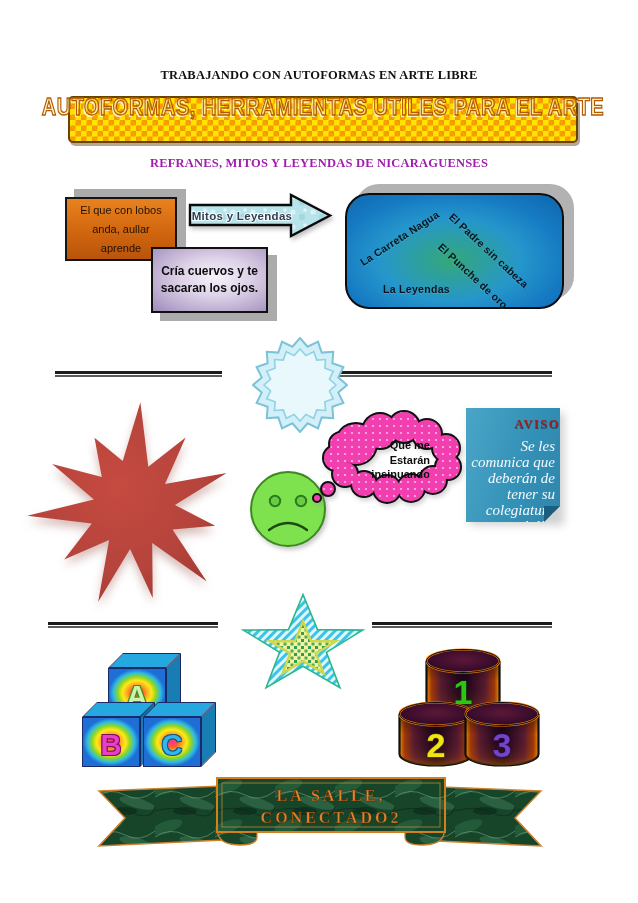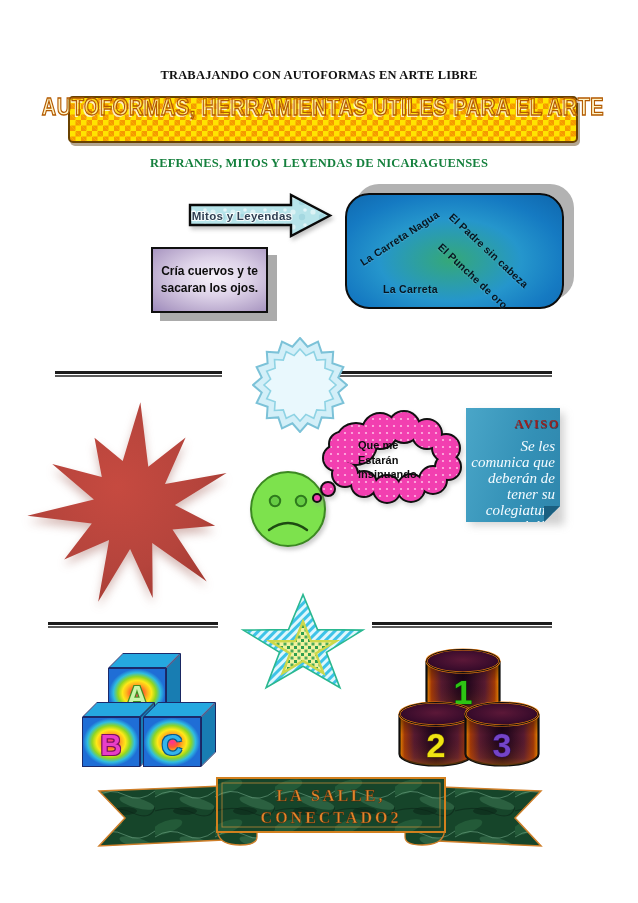--- a/index.html
+++ b/index.html
@@ -4,21 +4,21 @@
 <style>
   html,body{margin:0;padding:0;background:#ffffff;}
   .page{position:relative;width:638px;height:903px;background:#ffffff;overflow:hidden;
         font-family:"Liberation Sans",sans-serif;margin:0 auto;}
   .abs{position:absolute;}
 
   
   .doc-title{left:0;right:0;top:68px;text-align:center;
     font-family:"Liberation Serif",serif;font-weight:bold;font-size:12.5px;color:#111;letter-spacing:.2px;}
   .doc-subtitle{left:0;right:0;top:156px;text-align:center;
-    font-family:"Liberation Serif",serif;font-weight:bold;font-size:12.5px;color:#15803d;letter-spacing:.2px;}
+    font-family:"Liberation Serif",serif;font-weight:bold;font-size:12.5px;color:#a21caf;letter-spacing:.2px;}
 
   
   .wordart{left:68px;top:96px;width:506px;height:43px;border:2px solid #6a4200;border-radius:5px;
     background-color:#ffe400;
     background-image:
       linear-gradient(45deg,#f59a00 25%,transparent 25%,transparent 75%,#f59a00 75%),
       linear-gradient(45deg,#f59a00 25%,transparent 25%,transparent 75%,#f59a00 75%);
     background-size:11px 11px;background-position:0 0,5.5px 5.5px;
     box-shadow:2px 3px 0 rgba(90,60,10,.45);
     display:flex;justify-content:center;}
@@ -62,21 +62,21 @@
   .div-br{left:372px;top:622px;width:180px;}
 
   
   .explosion-svg{left:23px;top:400px;filter:drop-shadow(0 6px 5px rgba(140,60,50,.35));}
   .explosion-text{left:83px;top:458px;width:100px;text-align:center;font-weight:bold;font-size:11px;
     color:#ffffff;line-height:16.5px;letter-spacing:.2px;}
 
   
   .face-svg{left:248px;top:468px;filter:drop-shadow(2px 3px 2px rgba(120,120,120,.4));}
   .bubble-svg{left:308px;top:410px;filter:drop-shadow(2px 3px 2px rgba(150,150,150,.4));}
-  .bubble-text{left:358px;top:438px;width:72px;text-align:left;font-weight:bold;font-size:11px;
+  .bubble-text{left:358px;top:438px;width:72px;text-align:right;font-weight:bold;font-size:11px;
     color:#0d0d0d;line-height:14.5px;}
 
   
   .note{left:466px;top:408px;width:94px;height:114px;
     background:linear-gradient(105deg,#4aa6c8,#3390b6 60%,#2f86ac);
     clip-path:polygon(0 0,100% 0,100% calc(100% - 16px),calc(100% - 16px) 100%,0 100%);
     text-align:right;box-sizing:border-box;}
   .note-shadow{left:470px;top:413px;width:94px;height:112px;background:rgba(120,120,120,.35);filter:blur(4px);}
   .note-title{margin-top:9px;font-family:"Liberation Serif",serif;font-weight:bold;font-size:12.5px;
     color:#9c1f1f;letter-spacing:1.5px;text-shadow:.5px .5px 0 rgba(40,0,0,.5);}
@@ -128,20 +128,23 @@
 <div class="page">
 
   <div class="abs doc-title">TRABAJANDO CON AUTOFORMAS EN ARTE LIBRE</div>
 
   <div class="abs wordart">
     <span class="wordart-text">AUTOFORMAS, HERRAMIENTAS UTILES PARA EL ARTE</span>
   </div>
 
   <div class="abs doc-subtitle">REFRANES, MITOS Y LEYENDAS DE NICARAGUENSES</div>
 
+  <div class="abs box-orange">
+    <span>El que con lobos anda, aullar aprende</span>
+  </div>
   <div class="abs box-purple">
     <span>Cría cuervos y te sacaran los ojos.</span>
   </div>
 
   <svg class="abs arrow-svg" width="146" height="48" viewBox="0 0 146 48">
     <defs>
       <pattern id="water" width="20" height="15" patternUnits="userSpaceOnUse">
         <rect width="20" height="15" fill="#b7e4ea"></rect>
         <circle cx="5" cy="5" r="2.6" fill="#dff4f7" opacity=".9"></circle>
         <circle cx="14" cy="10" r="3.2" fill="#9fd4de" opacity=".8"></circle>
@@ -149,21 +152,21 @@
       </pattern>
     </defs>
     <polygon points="2,13 103,13 103,3 142,23.5 103,44 103,33 2,33" fill="url(#water)" stroke="#0a0a0a" stroke-width="2.4"></polygon>
     <text x="54" y="27.5" text-anchor="middle">Mitos y Leyendas</text>
   </svg>
 
   <div class="abs panel-blue">
     <span class="leyenda ley-0">La Carreta Nagua</span>
     <span class="leyenda ley-1">El Padre sin cabeza</span>
     <span class="leyenda ley-2">El Punche de oro</span>
-    <span class="leyenda ley-3">La Carreta</span>
+    <span class="leyenda ley-3">La Leyendas</span>
   </div>
 
   <div class="abs divider div-tl"></div>
   <div class="abs divider div-tr"></div>
   <div class="abs divider div-bl"></div>
   <div class="abs divider div-br"></div>
 
   <svg class="abs seal-svg" width="96" height="96" viewBox="0 0 96 96">
     <polygon fill="#d3eff8" stroke="#7cc2d8" stroke-width="2" points="48.0,1.0 55.6,9.7 66.0,4.6 69.7,15.6 81.2,14.8 80.4,26.3 91.4,30.0 86.3,40.4 95.0,48.0 86.3,55.6 91.4,66.0 80.4,69.7 81.2,81.2 69.7,80.4 66.0,91.4 55.6,86.3 48.0,95.0 40.4,86.3 30.0,91.4 26.3,80.4 14.8,81.2 15.6,69.7 4.6,66.0 9.7,55.6 1.0,48.0 9.7,40.4 4.6,30.0 15.6,26.3 14.8,14.8 26.3,15.6 30.0,4.6 40.4,9.7"></polygon>
     <polygon fill="#e9f8fd" stroke="#8fd3e4" stroke-width="1.6" points="48.0,12.0 53.9,18.6 61.8,14.7 64.7,23.1 73.5,22.5 72.9,31.3 81.3,34.2 77.4,42.1 84.0,48.0 77.4,53.9 81.3,61.8 72.9,64.7 73.5,73.5 64.7,72.9 61.8,81.3 53.9,77.4 48.0,84.0 42.1,77.4 34.2,81.3 31.3,72.9 22.5,73.5 23.1,64.7 14.7,61.8 18.6,53.9 12.0,48.0 18.6,42.1 14.7,34.2 23.1,31.3 22.5,22.5 31.3,23.1 34.2,14.7 42.1,18.6"></polygon>

